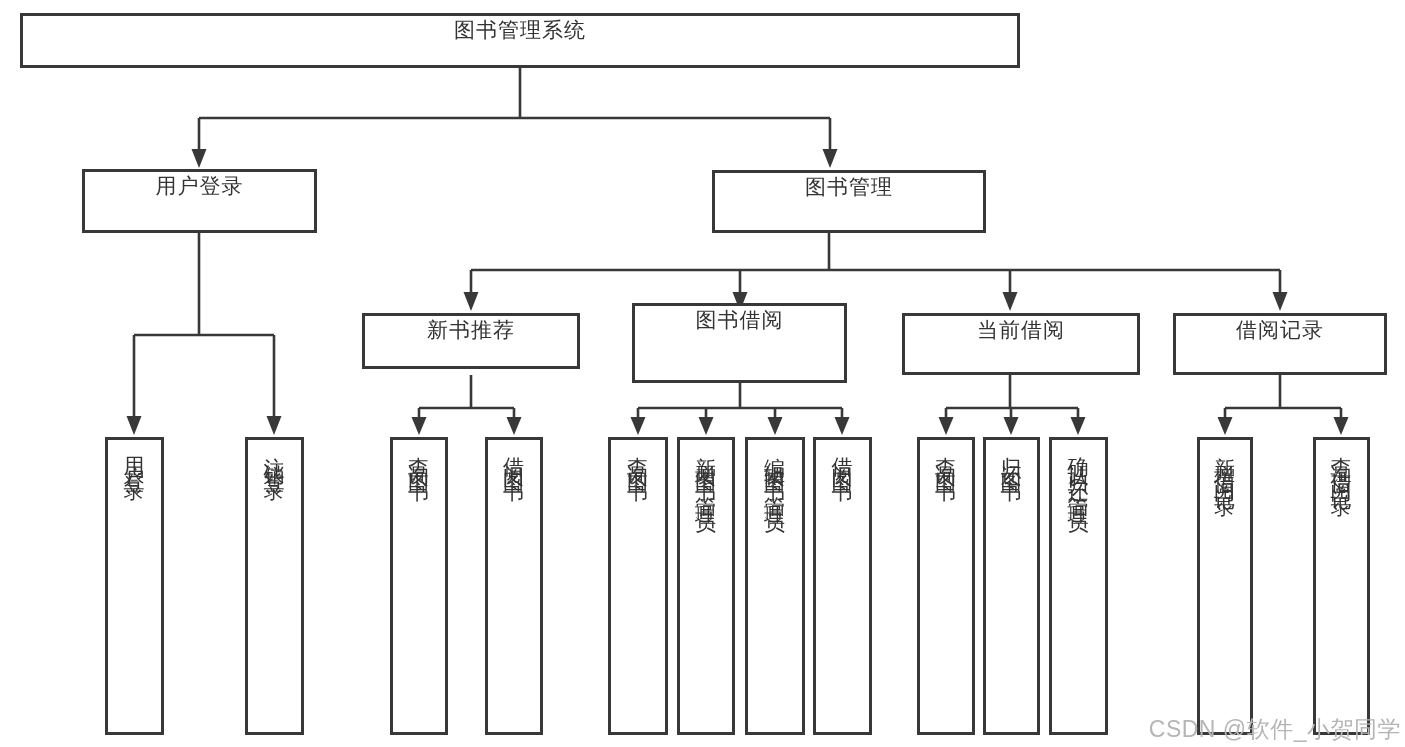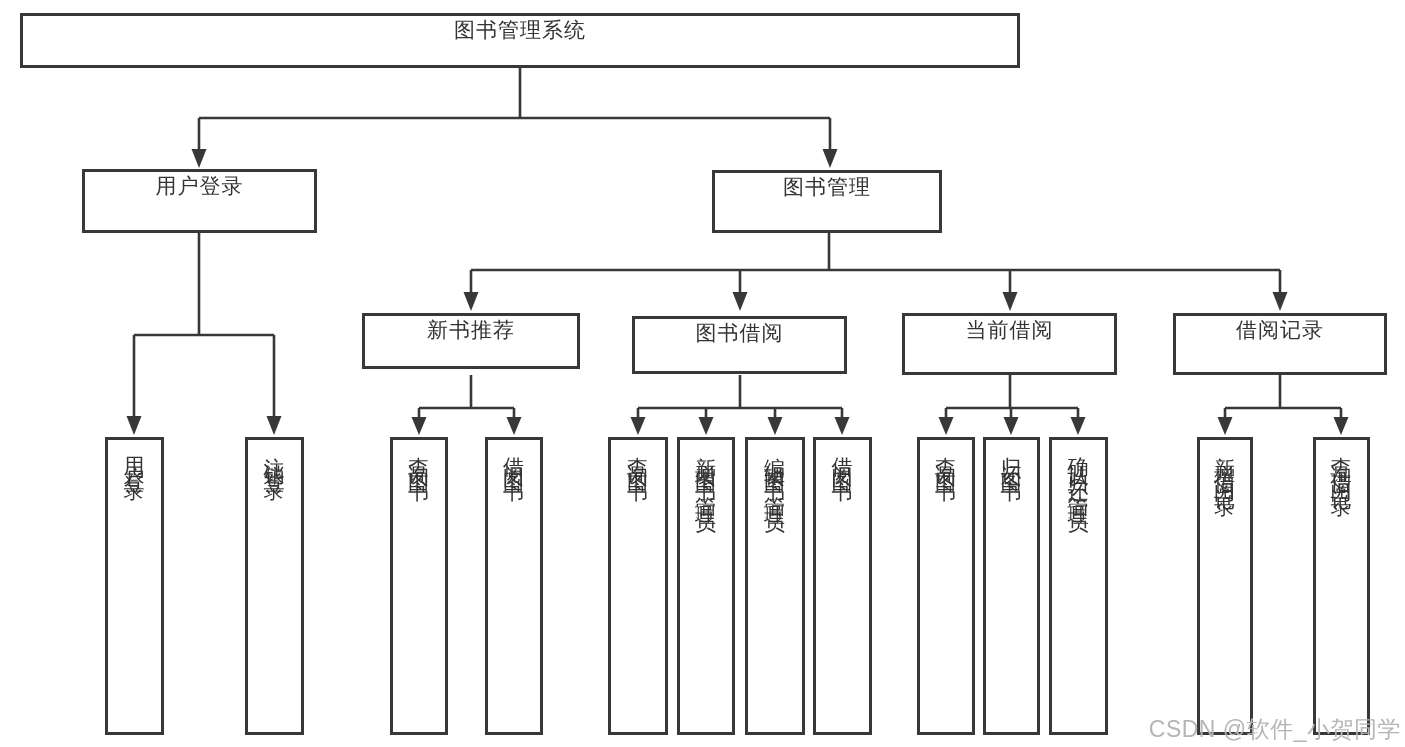--- a/index.html
+++ b/index.html
@@ -114,31 +114,31 @@
     <polygon points="1341,435 1333.5,417 1348.5,417"></polygon>
   </svg>
 
   <div class="node" style="left:20px;top:13px;width:1000px;height:55px">
     <span class="hlabel">图书管理系统</span>
   </div>
 
   <div class="node" style="left:82px;top:169px;width:235px;height:64px">
     <span class="hlabel">用户登录</span>
   </div>
-  <div class="node" style="left:712px;top:170px;width:230px;height:63px">
+  <div class="node" style="left:712px;top:170px;width:274px;height:63px">
     <span class="hlabel">图书管理</span>
   </div>
 
   <div class="node" style="left:362px;top:313px;width:218px;height:56px">
     <span class="hlabel">新书推荐</span>
   </div>
-  <div class="node" style="left:632px;top:316px;width:215px;height:58px">
+  <div class="node" style="left:632px;top:303px;width:215px;height:80px">
     <span class="hlabel">图书借阅</span>
   </div>
-  <div class="node" style="left:902px;top:313px;width:215px;height:62px">
+  <div class="node" style="left:902px;top:313px;width:238px;height:62px">
     <span class="hlabel">当前借阅</span>
   </div>
   <div class="node" style="left:1173px;top:313px;width:214px;height:62px">
     <span class="hlabel">借阅记录</span>
   </div>
 
   <div class="node" style="left:105px;top:437px;width:59px;height:298px">
     <span class="vtext">用户登录</span>
   </div>
   <div class="node" style="left:245px;top:437px;width:59px;height:298px">

